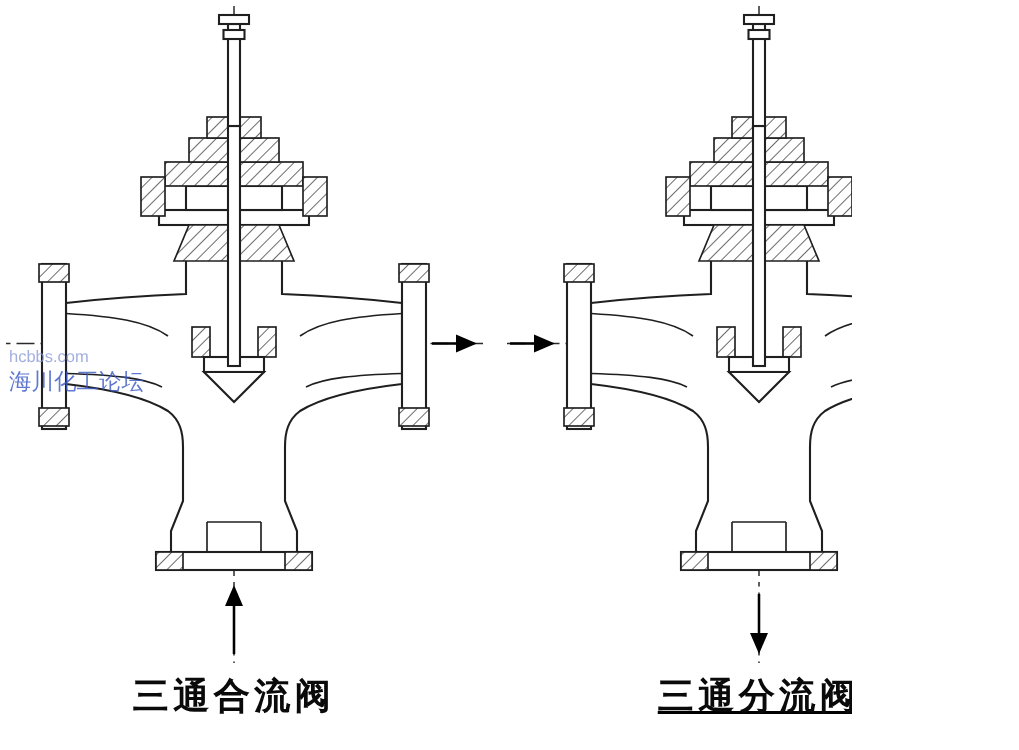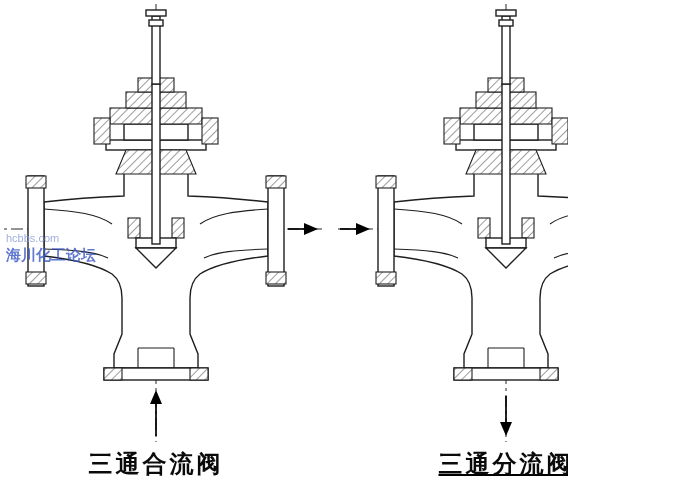--- a/index.html
+++ b/index.html
@@ -22,21 +22,21 @@
     letter-spacing:3px;
     color:#0a0a0a;
     font-family:"Liberation Serif", serif;
   }
   .watermark{
     position:absolute;left:6px;top:232px;
     z-index:5;opacity:.8;line-height:1.25;
     pointer-events:none;
   }
   .watermark .wm-url{font-size:11px;color:#8b9bd8;}
-  .watermark .wm-name{font-size:15px;font-weight:bold;color:#3a57c4;}
+  .watermark .wm-name{font-size:15px;font-weight:normal;color:#3a57c4;}
   .hidden-defs{position:absolute;width:0;height:0;overflow:hidden;}
   
   .w{fill:#ffffff;stroke:#1f1f1f;stroke-width:1.4;}
   .h{fill:url(#hatch);stroke:#1f1f1f;stroke-width:1.1;}
   .tn{fill:none;stroke:#1f1f1f;stroke-width:1.1;}
   .cl{fill:none;stroke:#2b2b2b;stroke-width:1;stroke-dasharray:12 4 3 4;}
   .ar{stroke:#000;stroke-width:1.7;}
   .af{fill:#000;stroke:none;}
 </style>
 </head>

